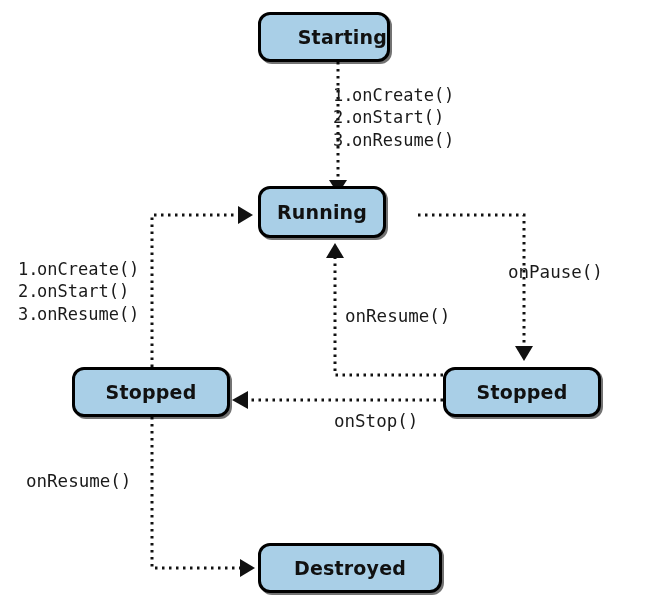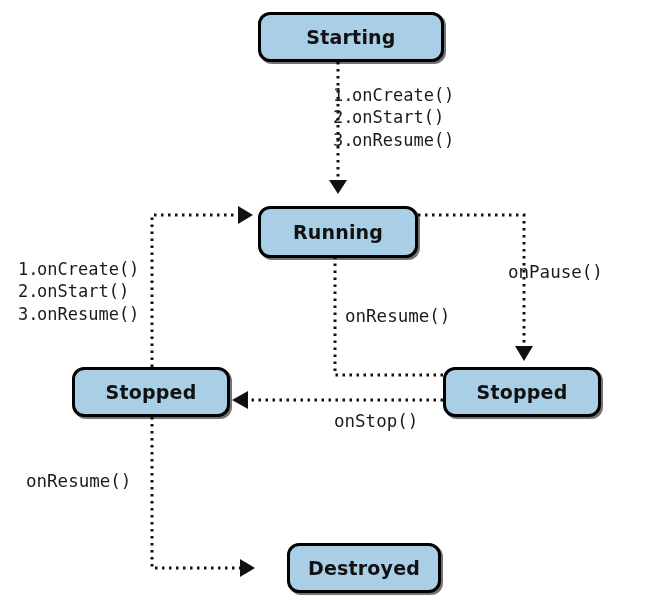--- a/index.html
+++ b/index.html
@@ -99,33 +99,33 @@
       <path d="M 443 400 L 246 400" stroke="#111111" stroke-width="3" stroke-dasharray="2.5,4.5" stroke-linecap="butt" fill="none"></path>
       <path d="M 248 391 L 248 409 L 232 400 z" fill="#111111"></path>
     </g>
 
     <g>
       <path d="M 152 417 L 152 568 L 242 568" stroke="#111111" stroke-width="3" stroke-dasharray="2.5,4.5" stroke-linecap="butt" fill="none"></path>
       <path d="M 240 559 L 240 577 L 255 568 z" fill="#111111"></path>
     </g>
   </svg>
 
-  <div class="node" style="left: 258px; top: 12px; width: 186px; height: 50px; background: rgb(169, 207, 231); border-color: rgb(0, 0, 0);">
+  <div class="node" style="left: 258px; top: 12px; width: 132px; height: 50px; background: rgb(169, 207, 231); border-color: rgb(0, 0, 0); justify-content: flex-end;">
     <span class="node-label">Starting</span>
   </div>
-  <div class="node" style="left: 258px; top: 206px; width: 160px; height: 52px; background: rgb(169, 207, 231); border-color: rgb(0, 0, 0); text-align: right;">
+  <div class="node" style="left: 258px; top: 186px; width: 128px; height: 52px; background: rgb(169, 207, 231); border-color: rgb(0, 0, 0); text-align: right;">
     <span class="node-label">Running</span>
   </div>
   <div class="node" style="left: 72px; top: 367px; width: 158px; height: 50px; background: rgb(169, 207, 231); border-color: rgb(0, 0, 0);">
     <span class="node-label">Stopped</span>
   </div>
   <div class="node" style="left: 443px; top: 367px; width: 158px; height: 50px; background: rgb(169, 207, 231); border-color: rgb(0, 0, 0);">
     <span class="node-label">Stopped</span>
   </div>
-  <div class="node" style="left: 258px; top: 543px; width: 154px; height: 50px; background: rgb(169, 207, 231); border-color: rgb(0, 0, 0); margin-left: 29px;">
+  <div class="node" style="left: 258px; top: 543px; width: 184px; height: 50px; background: rgb(169, 207, 231); border-color: rgb(0, 0, 0);">
     <span class="node-label">Destroyed</span>
   </div>
 
   <div class="edge-label steps" style="left: 333px; top: 84px;">
       <div class="step-row">
         <span class="step-num">1.</span>
         <span>onCreate()</span>
       </div>
       <div class="step-row">
         <span class="step-num">2.</span>

